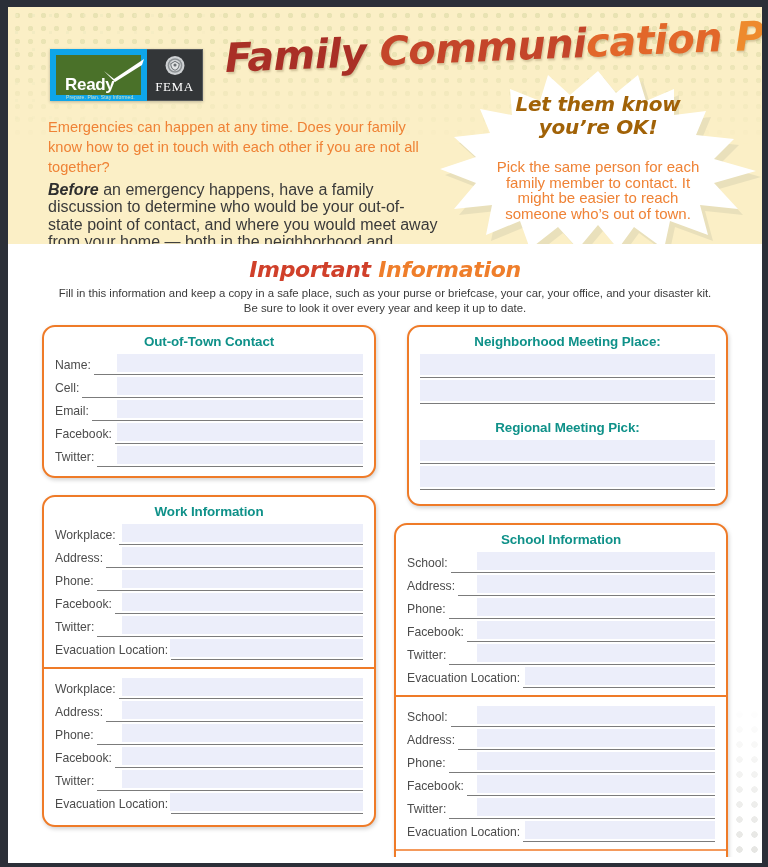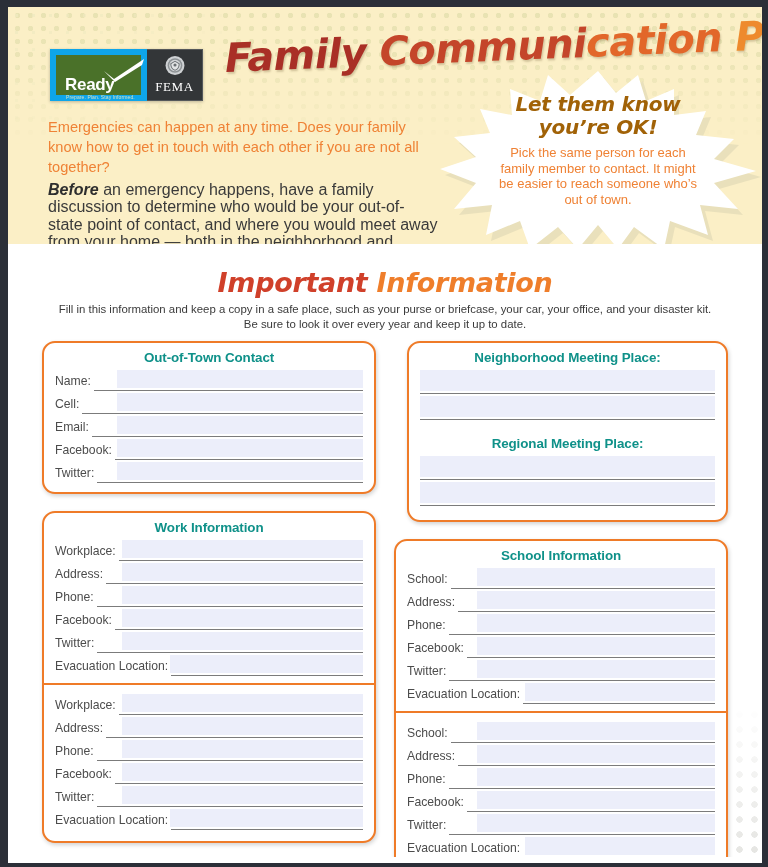--- a/index.html
+++ b/index.html
@@ -139,22 +139,22 @@
     align-items: center; justify-content: flex-start;
     padding-top: 24px;
   }
   .burst-h {
     color: #a16207; font-family: "DejaVu Sans", sans-serif;
     font-weight: bold; font-style: italic; font-size: 20px;
     line-height: 23px; text-align: center;
     letter-spacing: -0.2px;
   }
   .burst-b {
-    margin-top: 6px;
-    color: #ef8235; font-size: 13px; line-height: 15.6px;
+    margin-top: 20px;
+    color: #ef8235; font-size: 15px; line-height: 15.6px;
     text-align: center; width: 212px;
   }
 
   
   .body {
     position: relative;
     background: #ffffff;
     padding-top: 9px;
     height: 613px;
     overflow: hidden;
@@ -165,23 +165,23 @@
     background-image: radial-gradient(#e3e3e0 3px, transparent 3.4px);
     background-size: 15px 15px;
     -webkit-mask-image: radial-gradient(ellipse at 100% 100%, rgba(0,0,0,.95), rgba(0,0,0,0) 72%);
             mask-image: radial-gradient(ellipse at 100% 100%, rgba(0,0,0,.95), rgba(0,0,0,0) 72%);
     pointer-events: none;
   }
 
   .section-title {
     text-align: center;
     font-family: "DejaVu Sans", sans-serif;
-    font-size: 27px; font-weight: bold; font-style: italic;
+    font-size: 22px; font-weight: bold; font-style: italic;
     letter-spacing: -0.3px;
-    margin-top: 14px;
+    margin-top: 4px;
   }
   .st1 { color: #d0402a; }
   .st2 { color: #ef7e2b; }
 
   .section-sub {
     text-align: center;
     color: #3a3a3a; font-size: 11.4px; line-height: 14.6px;
     margin-top: 4px;
   }
 
@@ -437,21 +437,21 @@
               <div class="fillbox" style="left:0;"></div>
               <span class="fline"></span>
             </div>
             <div class="frow mrow">
               <div class="fillbox" style="left:0;"></div>
               <span class="fline"></span>
             </div>
 
             <div class="mp-gap"></div>
 
-            <div class="card-title">Regional Meeting Place:</div>
+            <div class="card-title">Regional Meeting Pick:</div>
 
             <div class="frow mrow">
               <div class="fillbox" style="left:0;"></div>
               <span class="fline"></span>
             </div>
             <div class="frow mrow">
               <div class="fillbox" style="left:0;"></div>
               <span class="fline"></span>
             </div>
           </div>

